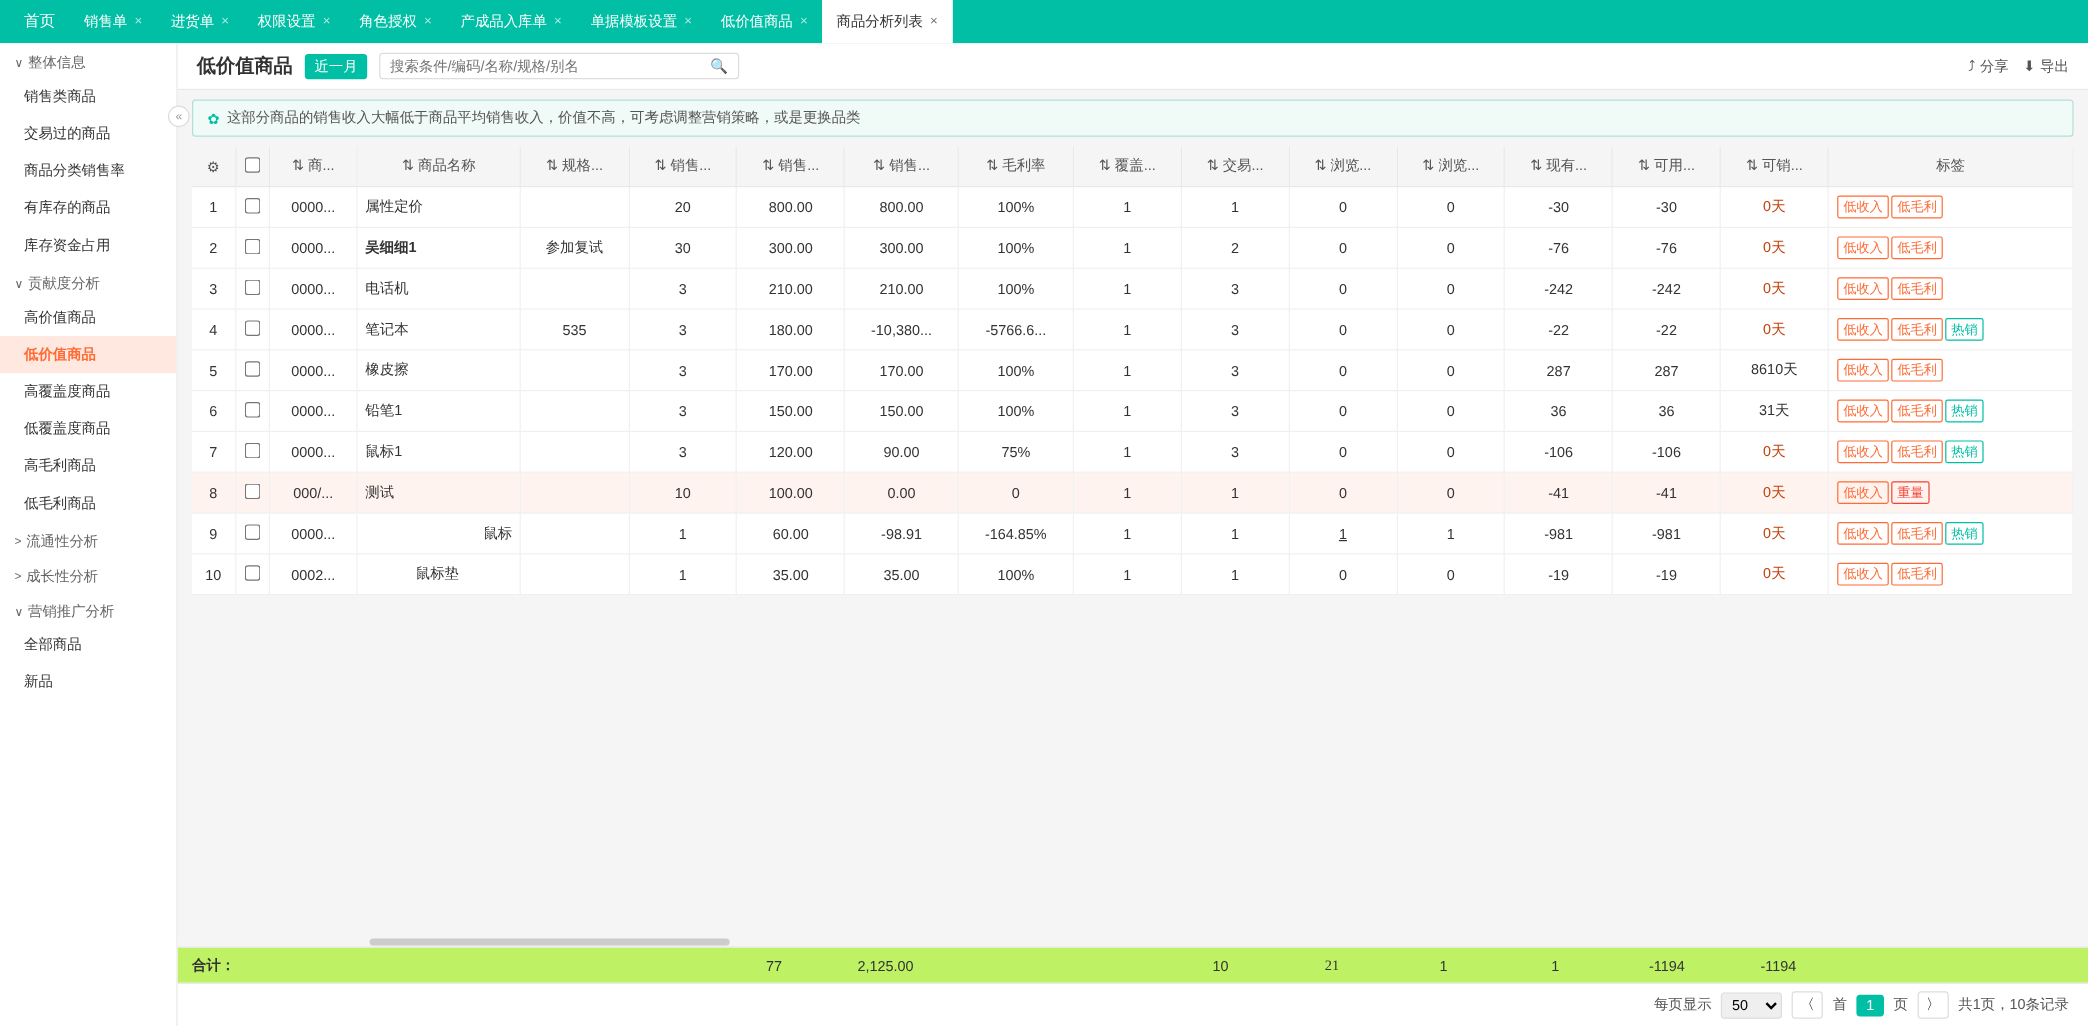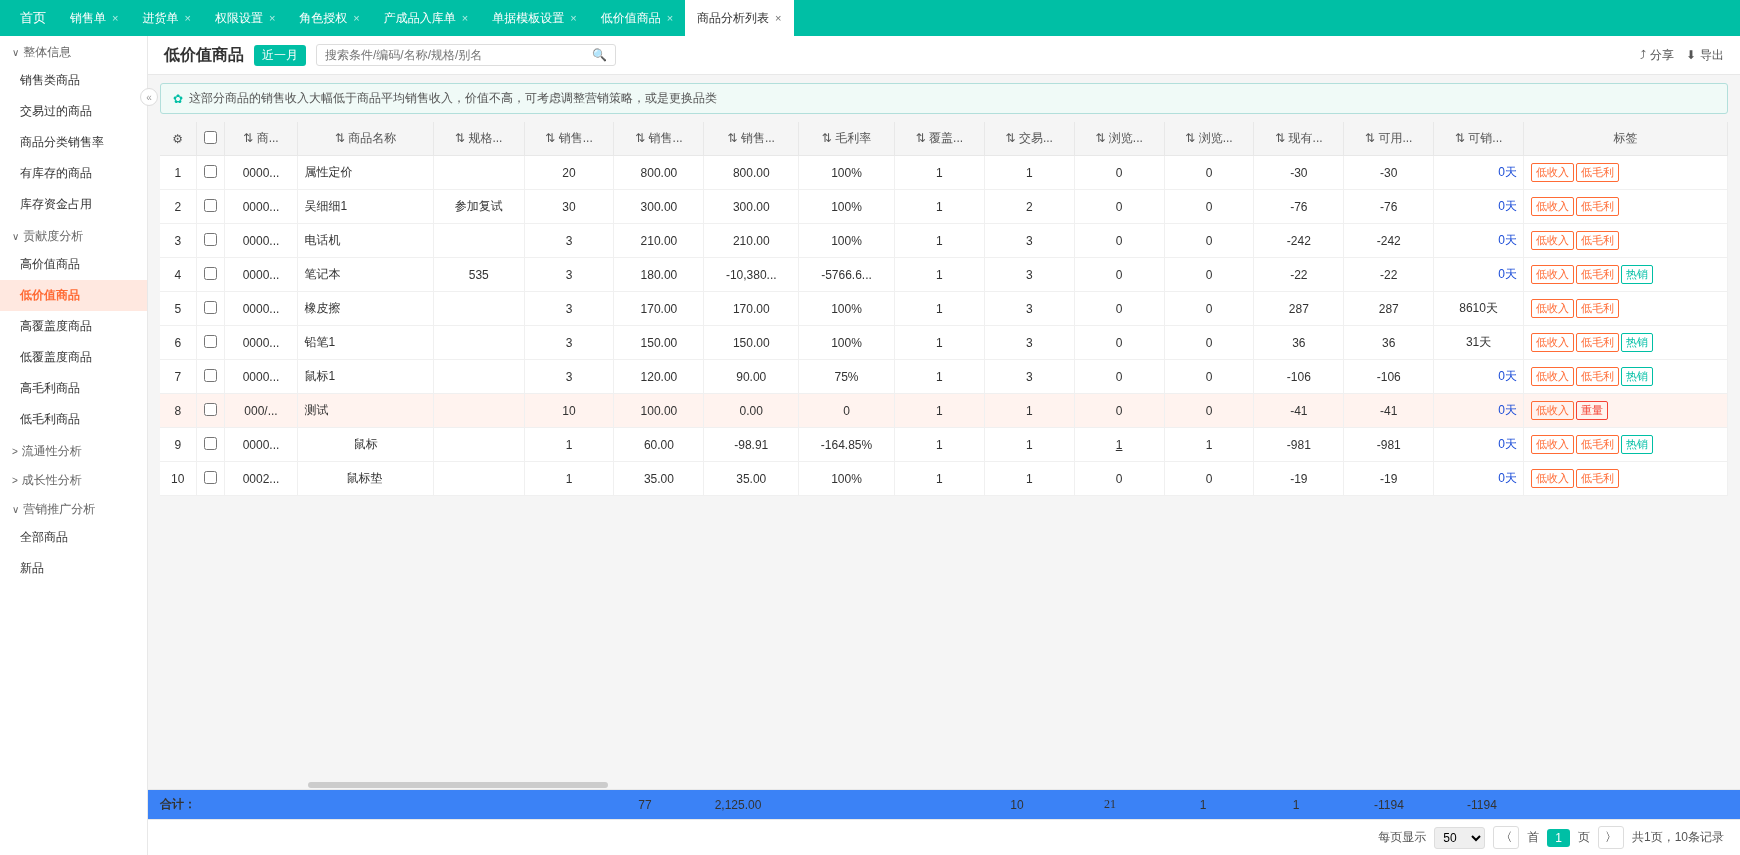--- a/index.html
+++ b/index.html
@@ -192,28 +192,28 @@
     .tag {
       display: inline-block;
       border-radius: 2px;
       padding: 1px 4px;
       font-size: 11px;
       margin: 1px;
     }
     .tag-orange { color: #ff6b35; border: 1px solid #ff6b35; }
     .tag-green { color: #00bfa5; border: 1px solid #00bfa5; }
     .tag-red { color: #f44336; border: 1px solid #f44336; }
-    .day-orange { color: #1d4ed8; text-align: right; }
+    .day-orange { color: #c2410c; }
     .day-normal { color: #333; }
     .underline { text-decoration: underline; cursor: pointer; }
     input[type="checkbox"] { cursor: pointer; }
 
     
     .total-bar {
-      background: #3b82f6;
+      background: #bef264;
       border-top: 1px solid #e8e8e8;
       display: flex;
       align-items: center;
       padding: 6px 12px;
       font-size: 12px;
       color: #333;
     }
     .total-label { font-weight: bold; margin-right: 20px; }
 
     
@@ -415,21 +415,21 @@
       <td>0</td>
       <td>-30</td>
       <td>-30</td>
       <td class="day-orange">0天</td>
       <td style="text-align:left;"><span class="tag tag-orange">低收入</span><span class="tag tag-orange">低毛利</span></td>
     </tr>
             <tr>
       <td>2</td>
       <td><input type="checkbox" style=""></td>
       <td>0000...</td>
-      <td style="text-align:left;">吴细细1</td>
+      <td style="text-align:left;font-weight:bold;">吴细细1</td>
       <td>参加复试</td>
       <td>30</td>
       <td>300.00</td>
       <td>300.00</td>
       <td>100%</td>
       <td>1</td>
       <td>2</td>
       <td class="">0</td>
       <td>0</td>
       <td>-76</td>
@@ -548,21 +548,21 @@
       <td>0</td>
       <td>-41</td>
       <td>-41</td>
       <td class="day-orange">0天</td>
       <td style="text-align:left;"><span class="tag tag-orange">低收入</span><span class="tag tag-red">重量</span></td>
     </tr>
             <tr>
       <td>9</td>
       <td><input type="checkbox" style=""></td>
       <td>0000...</td>
-      <td style="text-align:center;">鼠标</td>
+      <td style="text-align:right;">鼠标</td>
       <td></td>
       <td>1</td>
       <td>60.00</td>
       <td>-98.91</td>
       <td>-164.85%</td>
       <td>1</td>
       <td>1</td>
       <td class="underline">1</td>
       <td>1</td>
       <td>-981</td>

